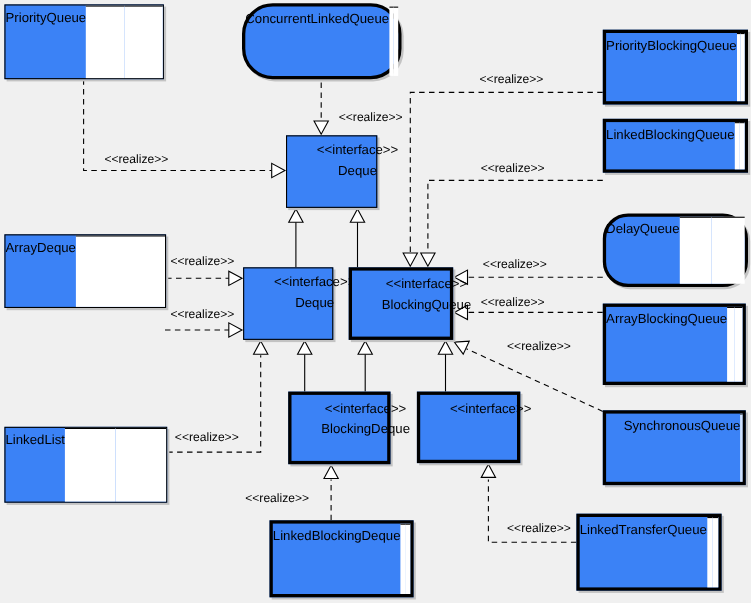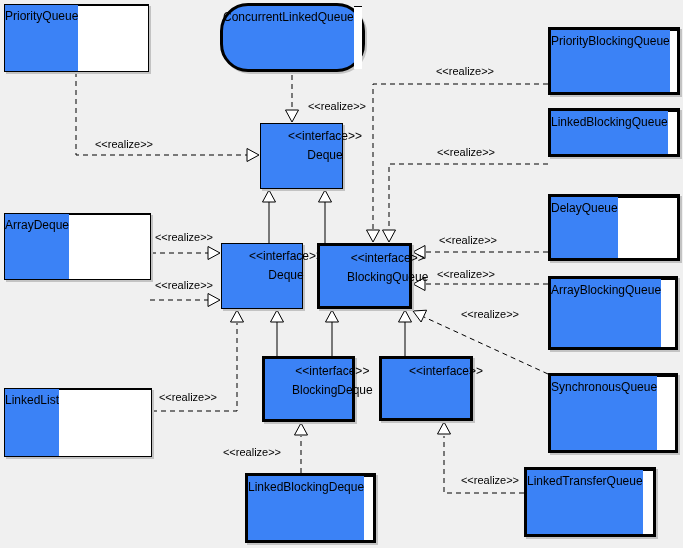--- a/index.html
+++ b/index.html
@@ -126,35 +126,35 @@
       <div class="compartment"></div>
       <div class="compartment"></div>
     </div>
     <div class="uml-box bold" style="left: 548px; top: 108px; width: 132px; height: 49px;">
       <div class="box-title class-title">
         <div>LinkedBlockingQueue</div>
       </div>
       <div class="compartment"></div>
       <div class="compartment"></div>
     </div>
-    <div class="uml-box bold" style="left: 548px; top: 194px; width: 132px; height: 67px;">
+    <div class="uml-box bold" style="left: 548px; top: 194px; width: 132px; height: 67px; border-radius: 23px;">
       <div class="box-title class-title">
         <div>DelayQueue</div>
       </div>
       <div class="compartment"></div>
       <div class="compartment"></div>
     </div>
     <div class="uml-box bold" style="left: 548px; top: 276px; width: 130px; height: 74px;">
       <div class="box-title class-title">
         <div>ArrayBlockingQueue</div>
       </div>
       <div class="compartment"></div>
       <div class="compartment"></div>
     </div>
-    <div class="uml-box bold" style="left: 548px; top: 373px; width: 130px; height: 80px;">
+    <div class="uml-box bold" style="left: 548px; top: 373px; width: 130px; height: 68px; padding-left: 16px;">
       <div class="box-title class-title">
         <div>SynchronousQueue</div>
       </div>
       <div class="compartment"></div>
       <div class="compartment"></div>
     </div>
     <div class="uml-box bold" style="left: 524px; top: 467px; width: 132px; height: 70px;">
       <div class="box-title class-title">
         <div>LinkedTransferQueue</div>
       </div>

